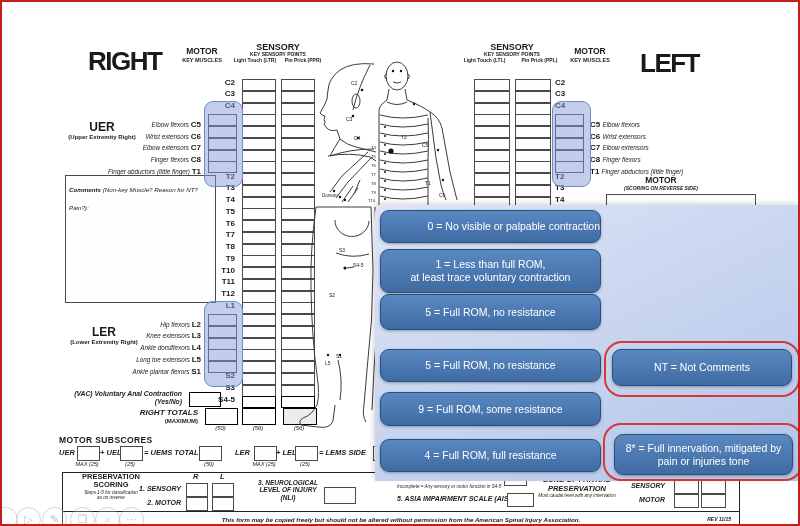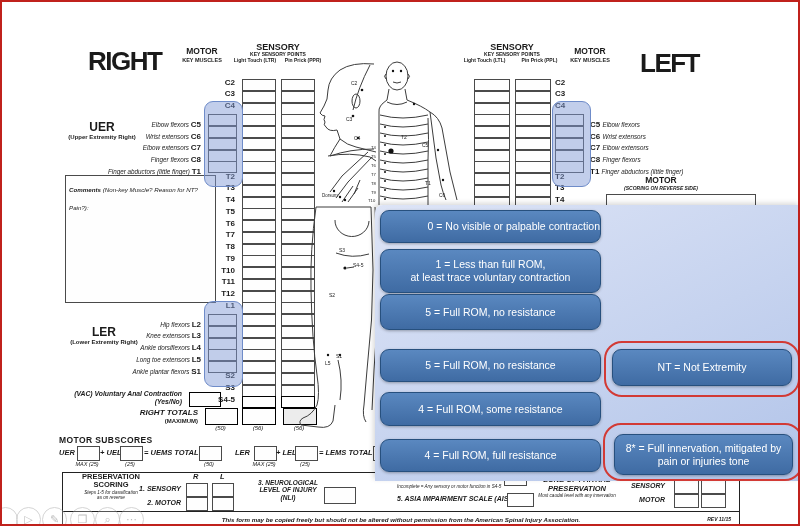--- a/index.html
+++ b/index.html
@@ -102,21 +102,21 @@
   <div class="a f75 b i" style="left:57px;top:446px;">UER</div>
   <div class="bx" style="left:75px;top:444px;width:21px;height:13px;"></div>
   <div class="a f75 b i" style="left:98px;top:446px;">+ UEL</div>
   <div class="bx" style="left:118px;top:444px;width:21px;height:13px;"></div>
   <div class="a f75 b i" style="left:142px;top:446px;">= UEMS TOTAL</div>
   <div class="bx" style="left:197px;top:444px;width:21px;height:13px;"></div>
   <div class="a f75 b i" style="left:233px;top:446px;">LER</div>
   <div class="bx" style="left:252px;top:444px;width:21px;height:13px;"></div>
   <div class="a f75 b i" style="left:274px;top:446px;">+ LEL</div>
   <div class="bx" style="left:293px;top:444px;width:21px;height:13px;"></div>
-  <div class="a f75 b i" style="left:317px;top:446px;">= LEMS TOTAL</div>
+  <div class="a f75 b i" style="left:317px;top:446px;">= LEMS SIDE</div>
   <div class="bx" style="left:371px;top:444px;width:21px;height:13px;"></div>
   <div class="a c f55 i" style="left:64px;top:459px;width:42px;">MAX (25)</div>
   <div class="a c f55 i" style="left:112px;top:459px;width:32px;">(25)</div>
   <div class="a c f55 i" style="left:191px;top:459px;width:32px;">(50)</div>
   <div class="a c f55 i" style="left:241px;top:459px;width:42px;">MAX (25)</div>
   <div class="a c f55 i" style="left:287px;top:459px;width:32px;">(25)</div>
 
   <div class="frame" style="left:60px;top:470px;width:676px;height:38px;"></div>
   <div class="a c stk" style="left:62px;top:471px;width:94px;">
     <div class="f75 b">PRESERVATION</div>
@@ -446,28 +446,28 @@
       <div>1 = Less than full ROM,</div>
       <div>at least trace voluntary contraction</div>
     </div>
     <div class="a btn" style="left: 378px; top: 292px; width: 219px; height: 34px;">
       <div>5 = Full ROM, no resistance</div>
     </div>
     <div class="a btn" style="left: 378px; top: 347px; width: 219px; height: 31px;">
       <div>5 = Full ROM, no resistance</div>
     </div>
     <div class="a btn" style="left: 378px; top: 390px; width: 219px; height: 32px;">
-      <div>4 = Full ROM, some resistance</div>
+      <div>9 = Full ROM, some resistance</div>
     </div>
     <div class="a btn" style="left: 378px; top: 437px; width: 219px; height: 31px;">
       <div>4 = Full ROM, full resistance</div>
     </div>
     <div class="a ring" style="left: 602px; top: 339px; width: 192px; height: 52px;"></div>
     <div class="a btn" style="left: 610px; top: 347px; width: 178px; height: 35px;">
-      <div>NT = Not Extremity</div>
+      <div>NT = Not Comments</div>
     </div>
     <div class="a ring" style="left: 601px; top: 421px; width: 196px; height: 54px;"></div>
     <div class="a btn" style="left: 612px; top: 432px; width: 177px; height: 39px;">
       <div>8* = Full innervation, mitigated by</div>
       <div>pain or injuries tone</div>
     </div>
     <div class="a " style="left: -9px; top: 505px; width: 23px; height: 23px; border-radius: 50%; border: 1px solid rgb(153, 153, 153); opacity: 0.42; display: flex; align-items: center; justify-content: center; font-size: 11px; color: rgb(102, 102, 102); background: rgba(255, 255, 255, 0.55); z-index: 40;"></div>
     <div class="a " style="left: 14px; top: 505px; width: 23px; height: 23px; border-radius: 50%; border: 1px solid rgb(153, 153, 153); opacity: 0.42; display: flex; align-items: center; justify-content: center; font-size: 11px; color: rgb(102, 102, 102); background: rgba(255, 255, 255, 0.55); z-index: 40;">▷</div>
     <div class="a " style="left: 40px; top: 505px; width: 23px; height: 23px; border-radius: 50%; border: 1px solid rgb(153, 153, 153); opacity: 0.42; display: flex; align-items: center; justify-content: center; font-size: 11px; color: rgb(102, 102, 102); background: rgba(255, 255, 255, 0.55); z-index: 40;">✎</div>
     <div class="a " style="left: 68px; top: 505px; width: 23px; height: 23px; border-radius: 50%; border: 1px solid rgb(153, 153, 153); opacity: 0.42; display: flex; align-items: center; justify-content: center; font-size: 11px; color: rgb(102, 102, 102); background: rgba(255, 255, 255, 0.55); z-index: 40;">❐</div>

